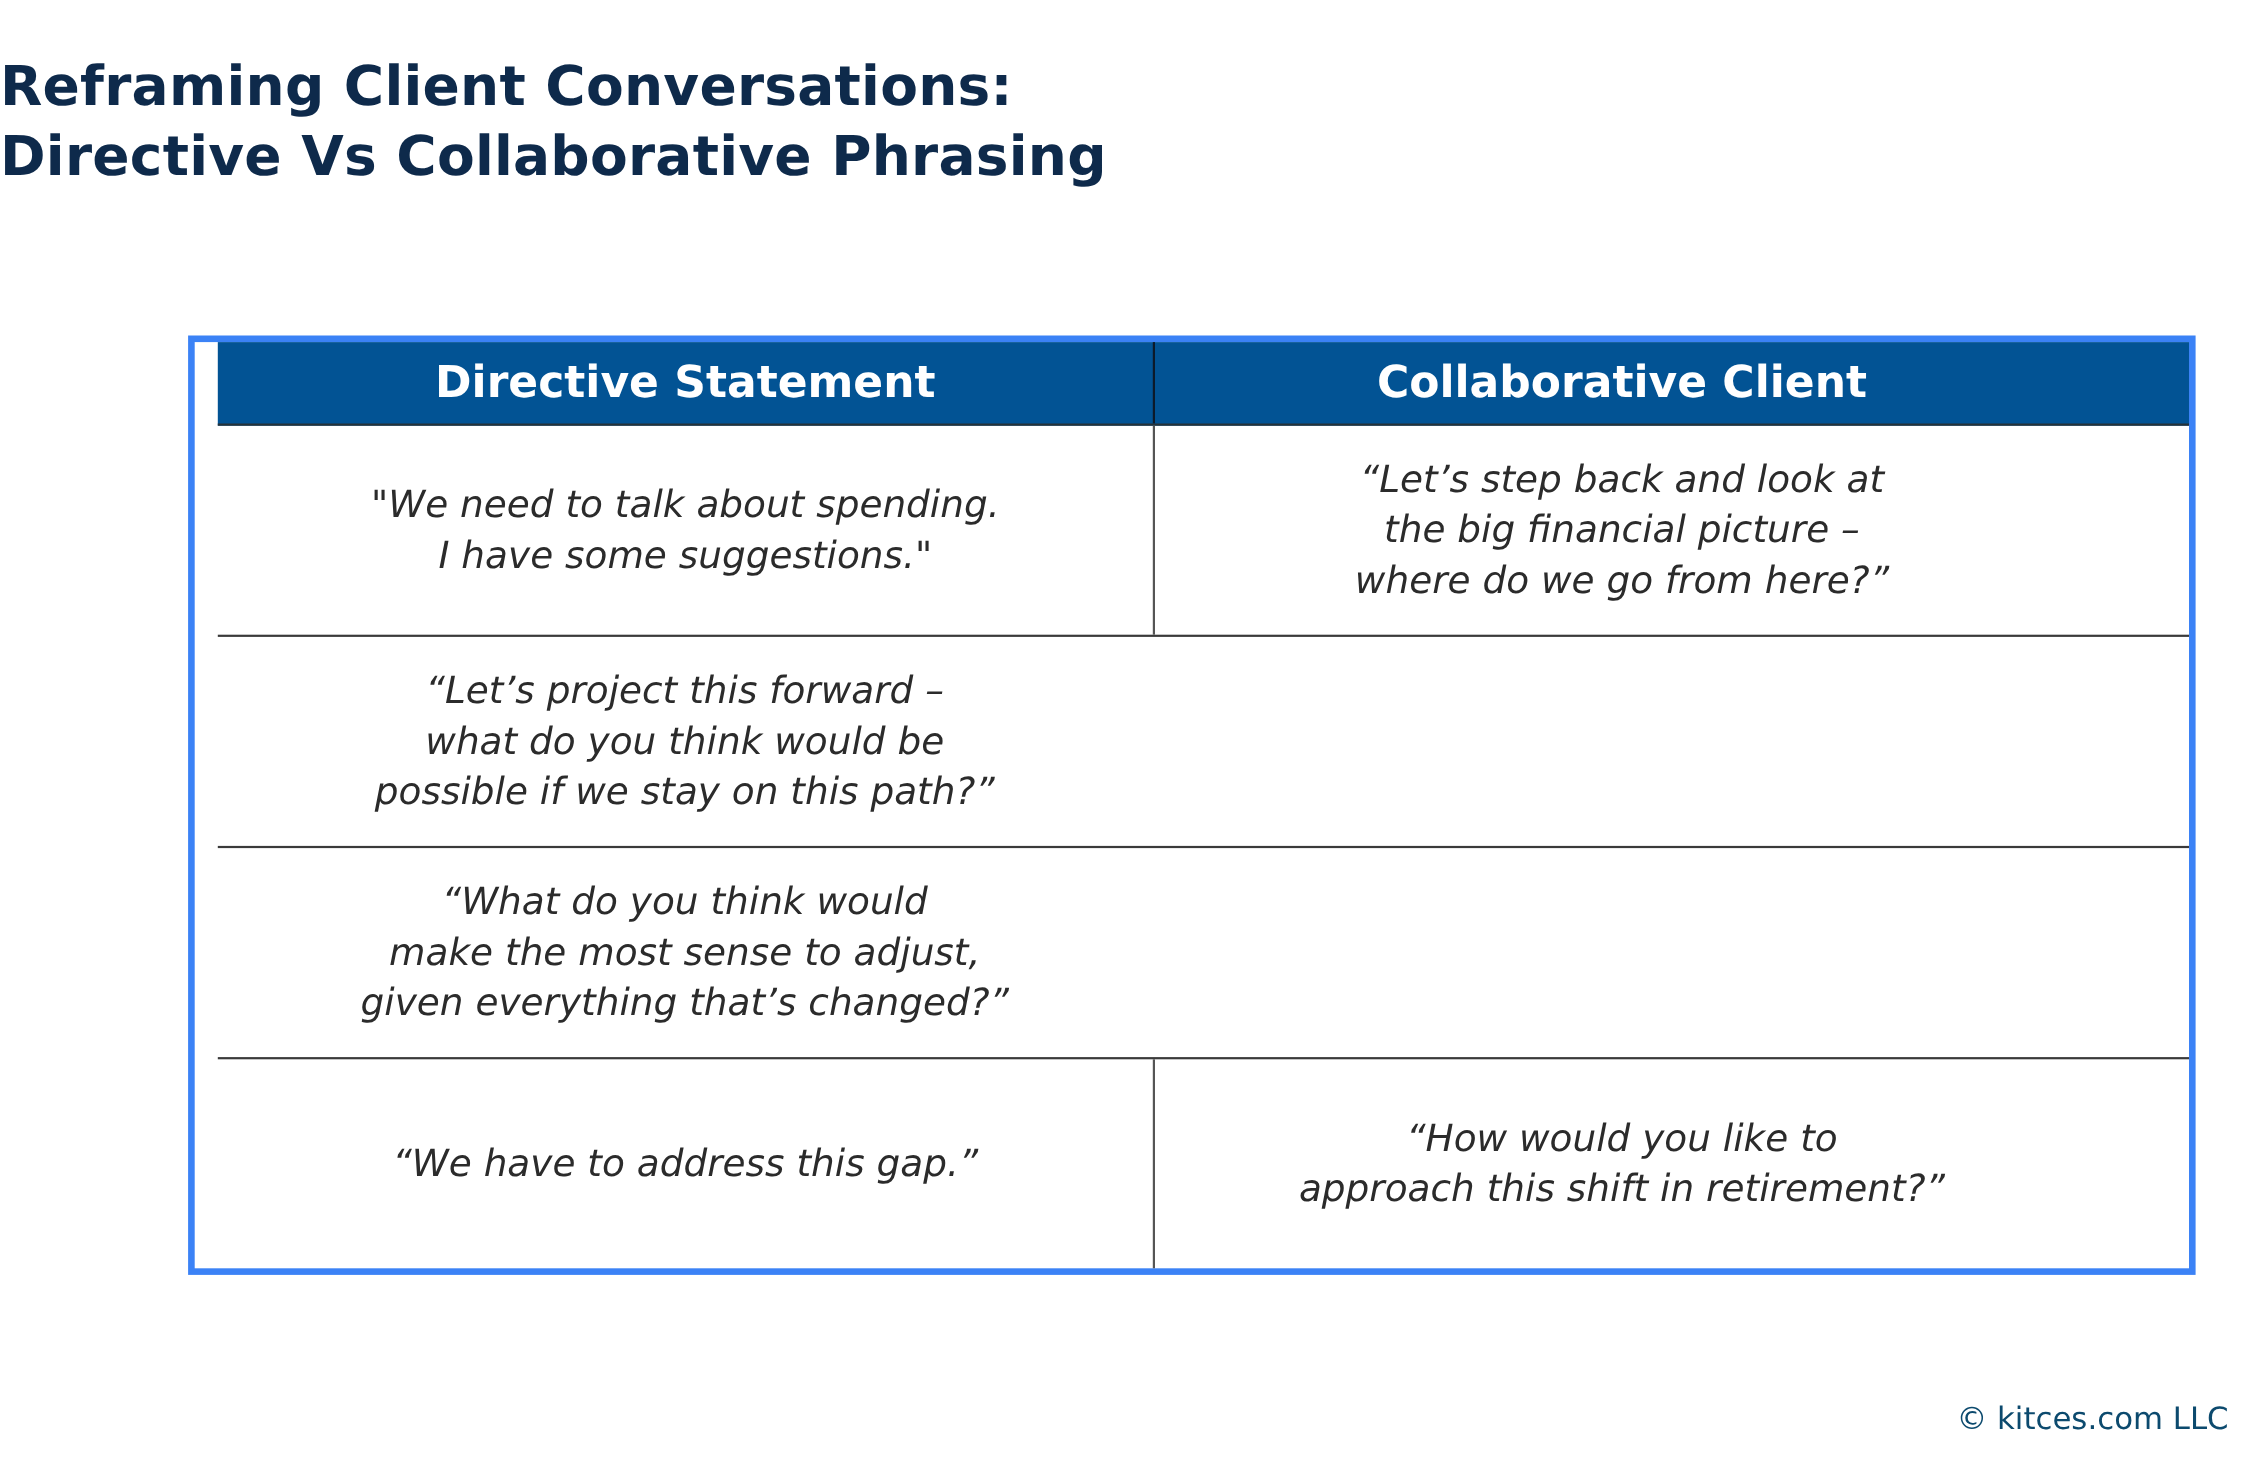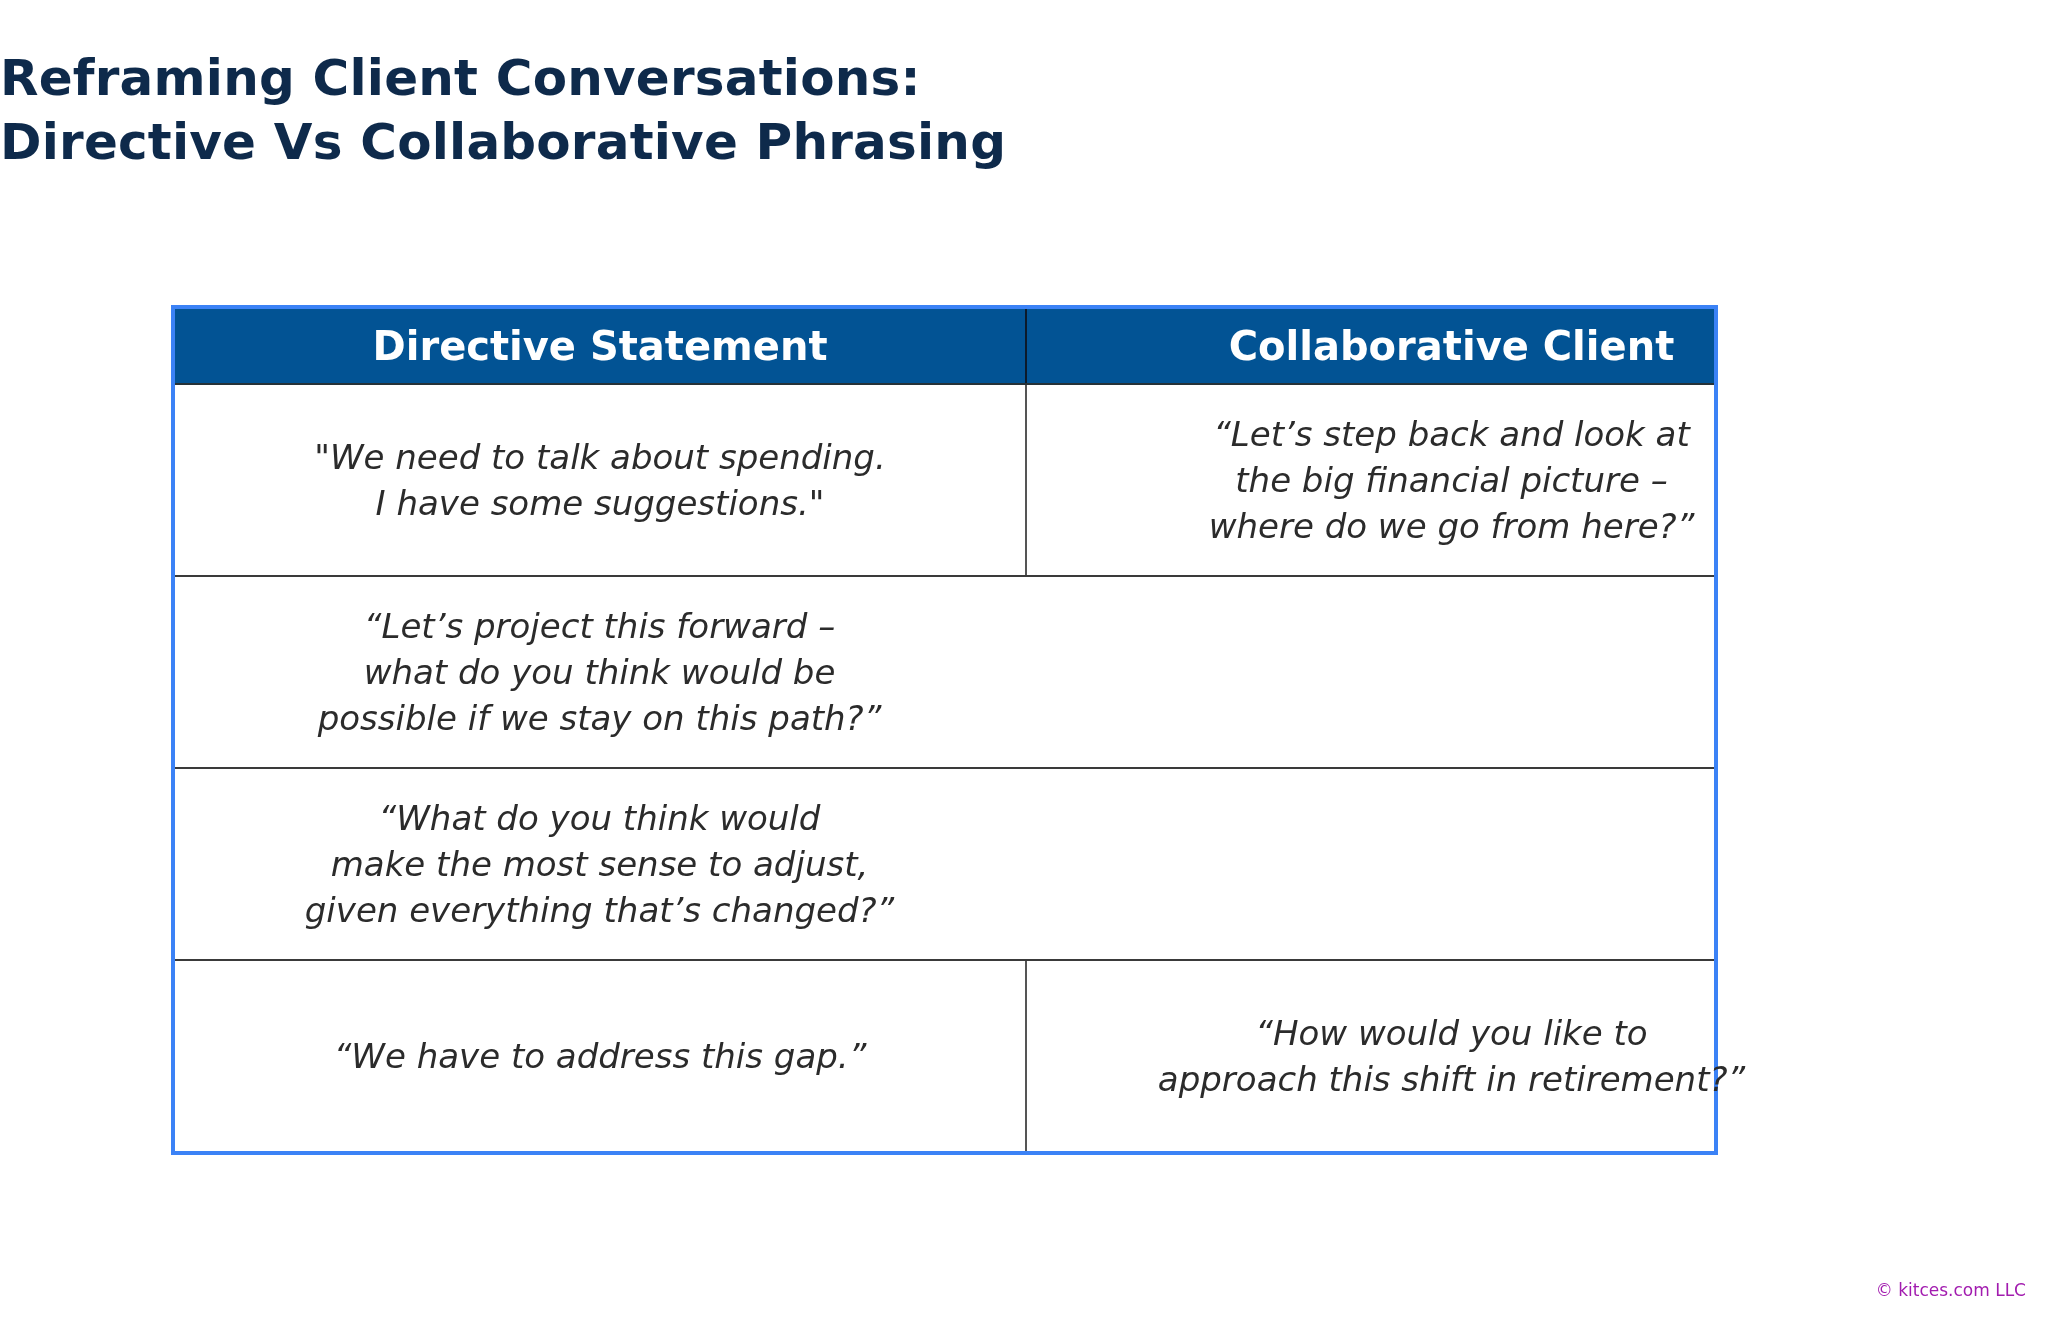--- a/index.html
+++ b/index.html
@@ -26,24 +26,25 @@
     font-size: 50px;
     line-height: 64px;
     letter-spacing: 0.2px;
   }
   .title span { display: block; }
 
   .table {
     position: absolute;
     left: 171px;
     top: 305px;
-    width: 1547px;
-    border: 4px solid #3b82f6;
+    width: 1825px;
+    border: 6px solid #3b82f6;
     box-sizing: border-box;
     border-collapse: collapse;
+    padding-left: 21px;
   }
   .row {
     display: flex;
     width: 100%;
   }
   .header-row {
     height: 76px;
     background: #025394;
     border-bottom: 2px solid #263238;
     box-sizing: border-box;
@@ -82,23 +83,23 @@
     line-height: 46px;
     white-space: pre-line;
     padding: 0 20px;
   }
   .body-cell.col-left { border-right: 2px solid #555555; }
 
   .copyright {
     position: absolute;
     right: 22px;
     top: 1276px;
-    color: #a21caf;
+    color: #0c4a6e;
     font-family: "DejaVu Sans", "Liberation Sans", sans-serif;
-    font-size: 17px;
+    font-size: 28px;
     line-height: 28px;
   }
 </style>
 </head>
 <body>
 
 <div class="title">
   <span>Reframing Client Conversations:</span>
   <span>Directive Vs Collaborative Phrasing</span>
 </div>

